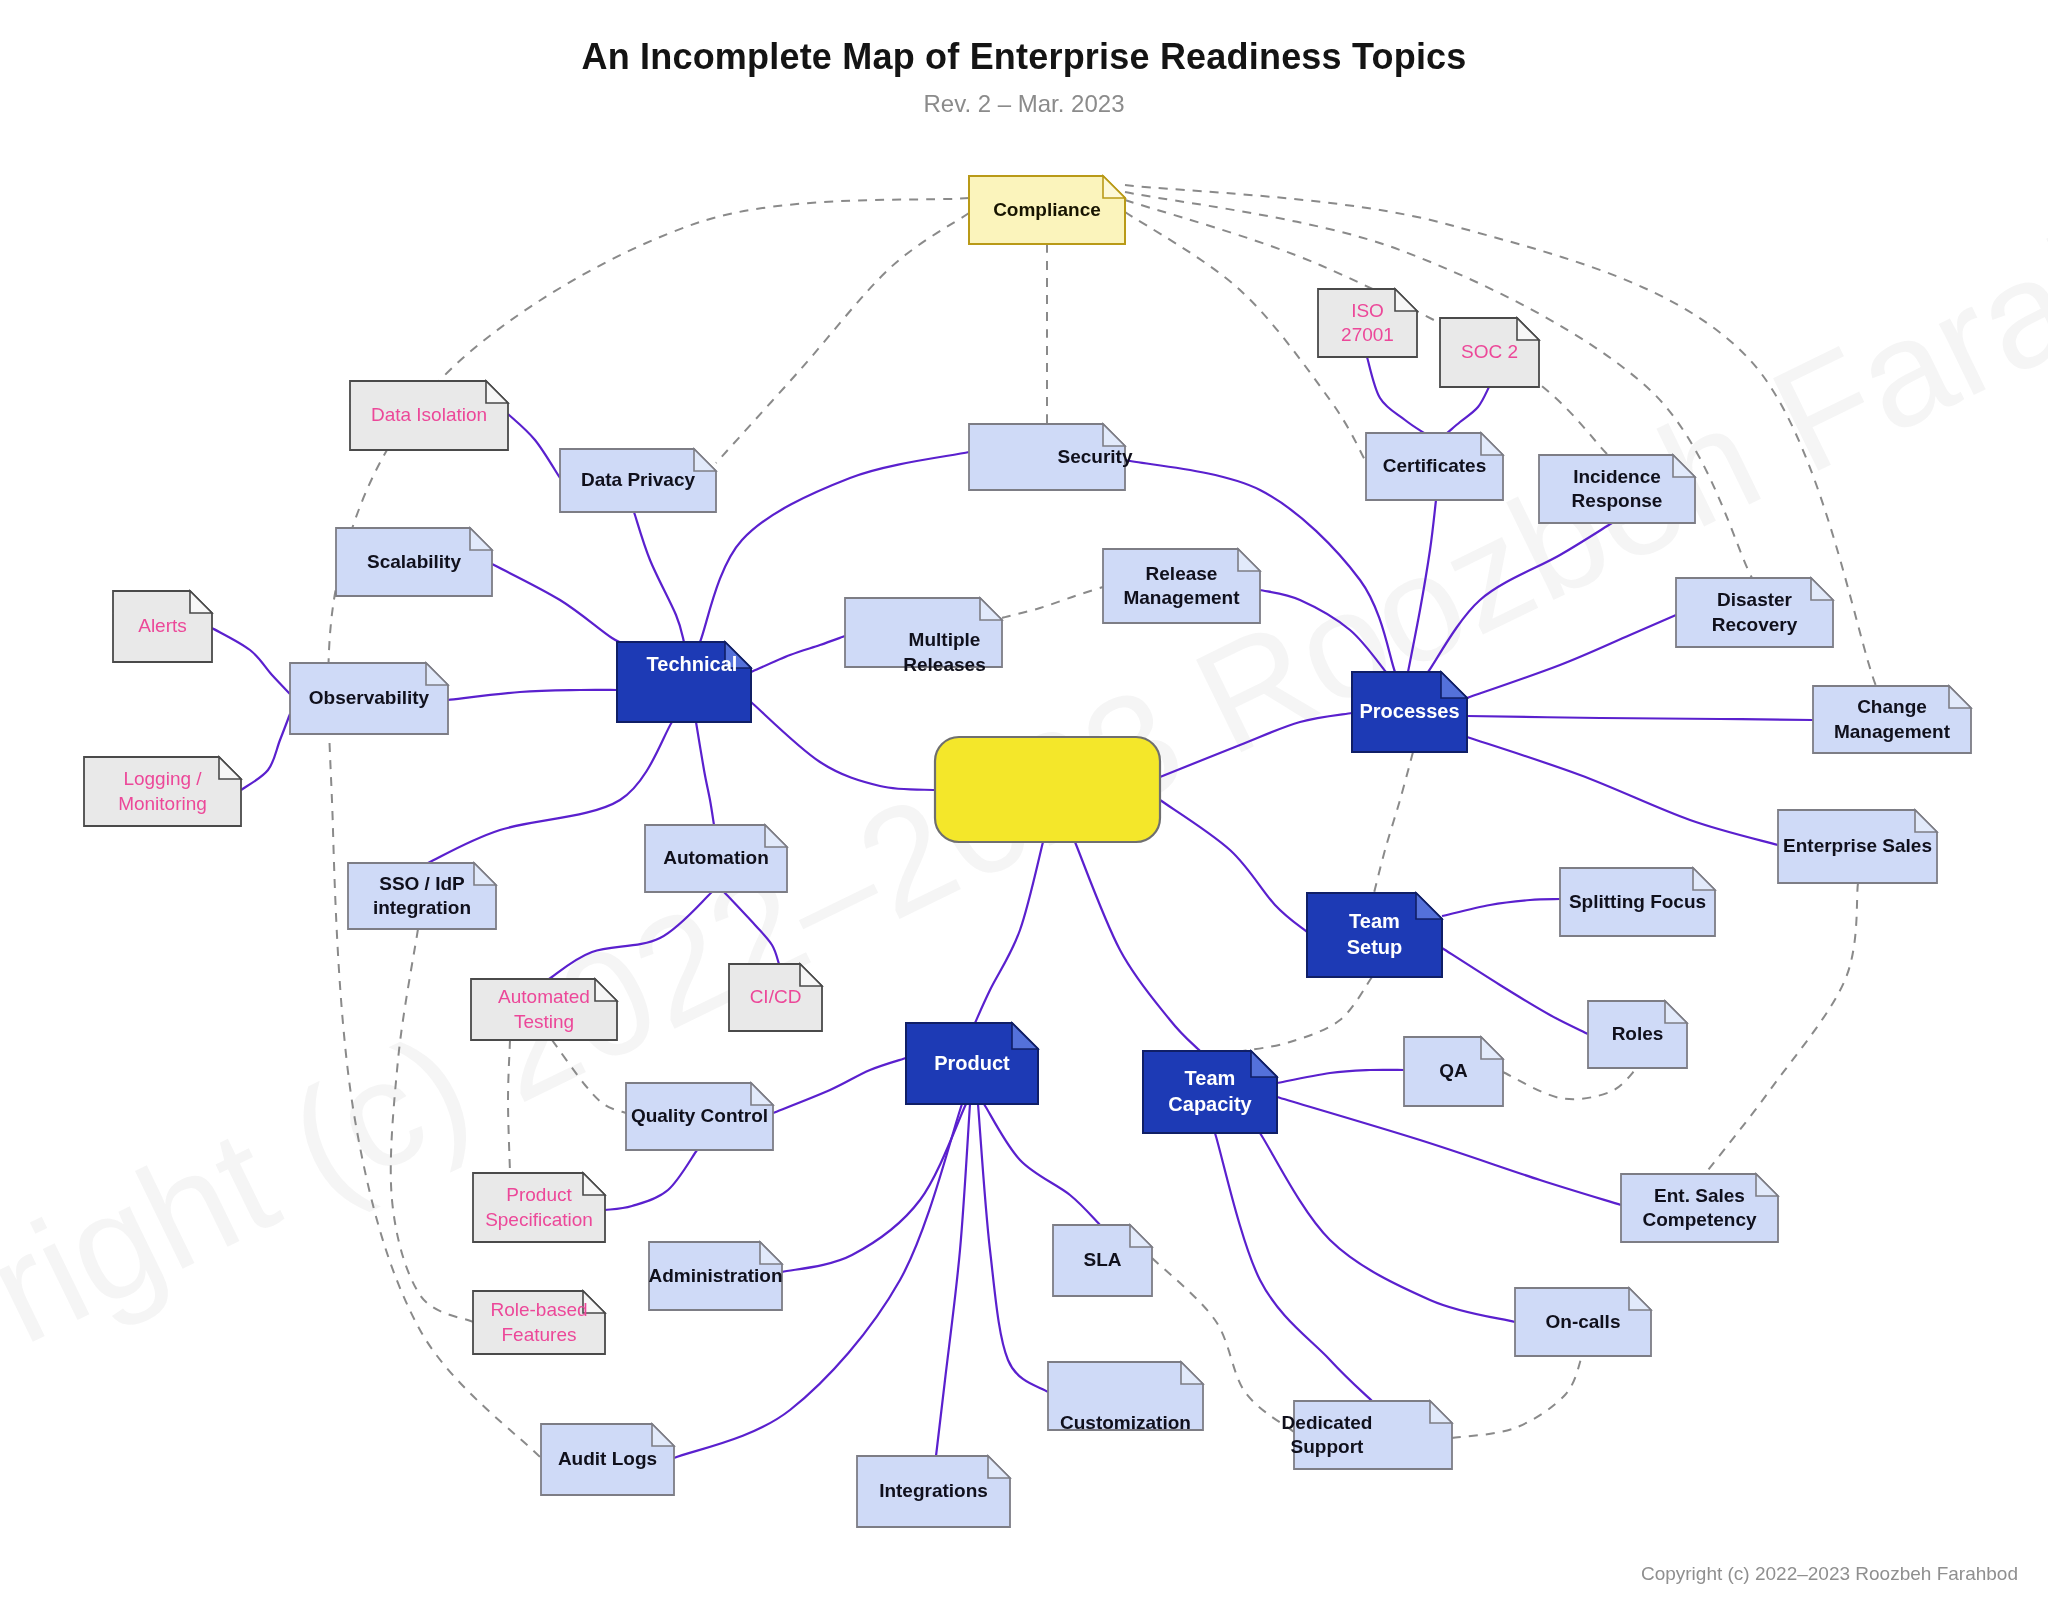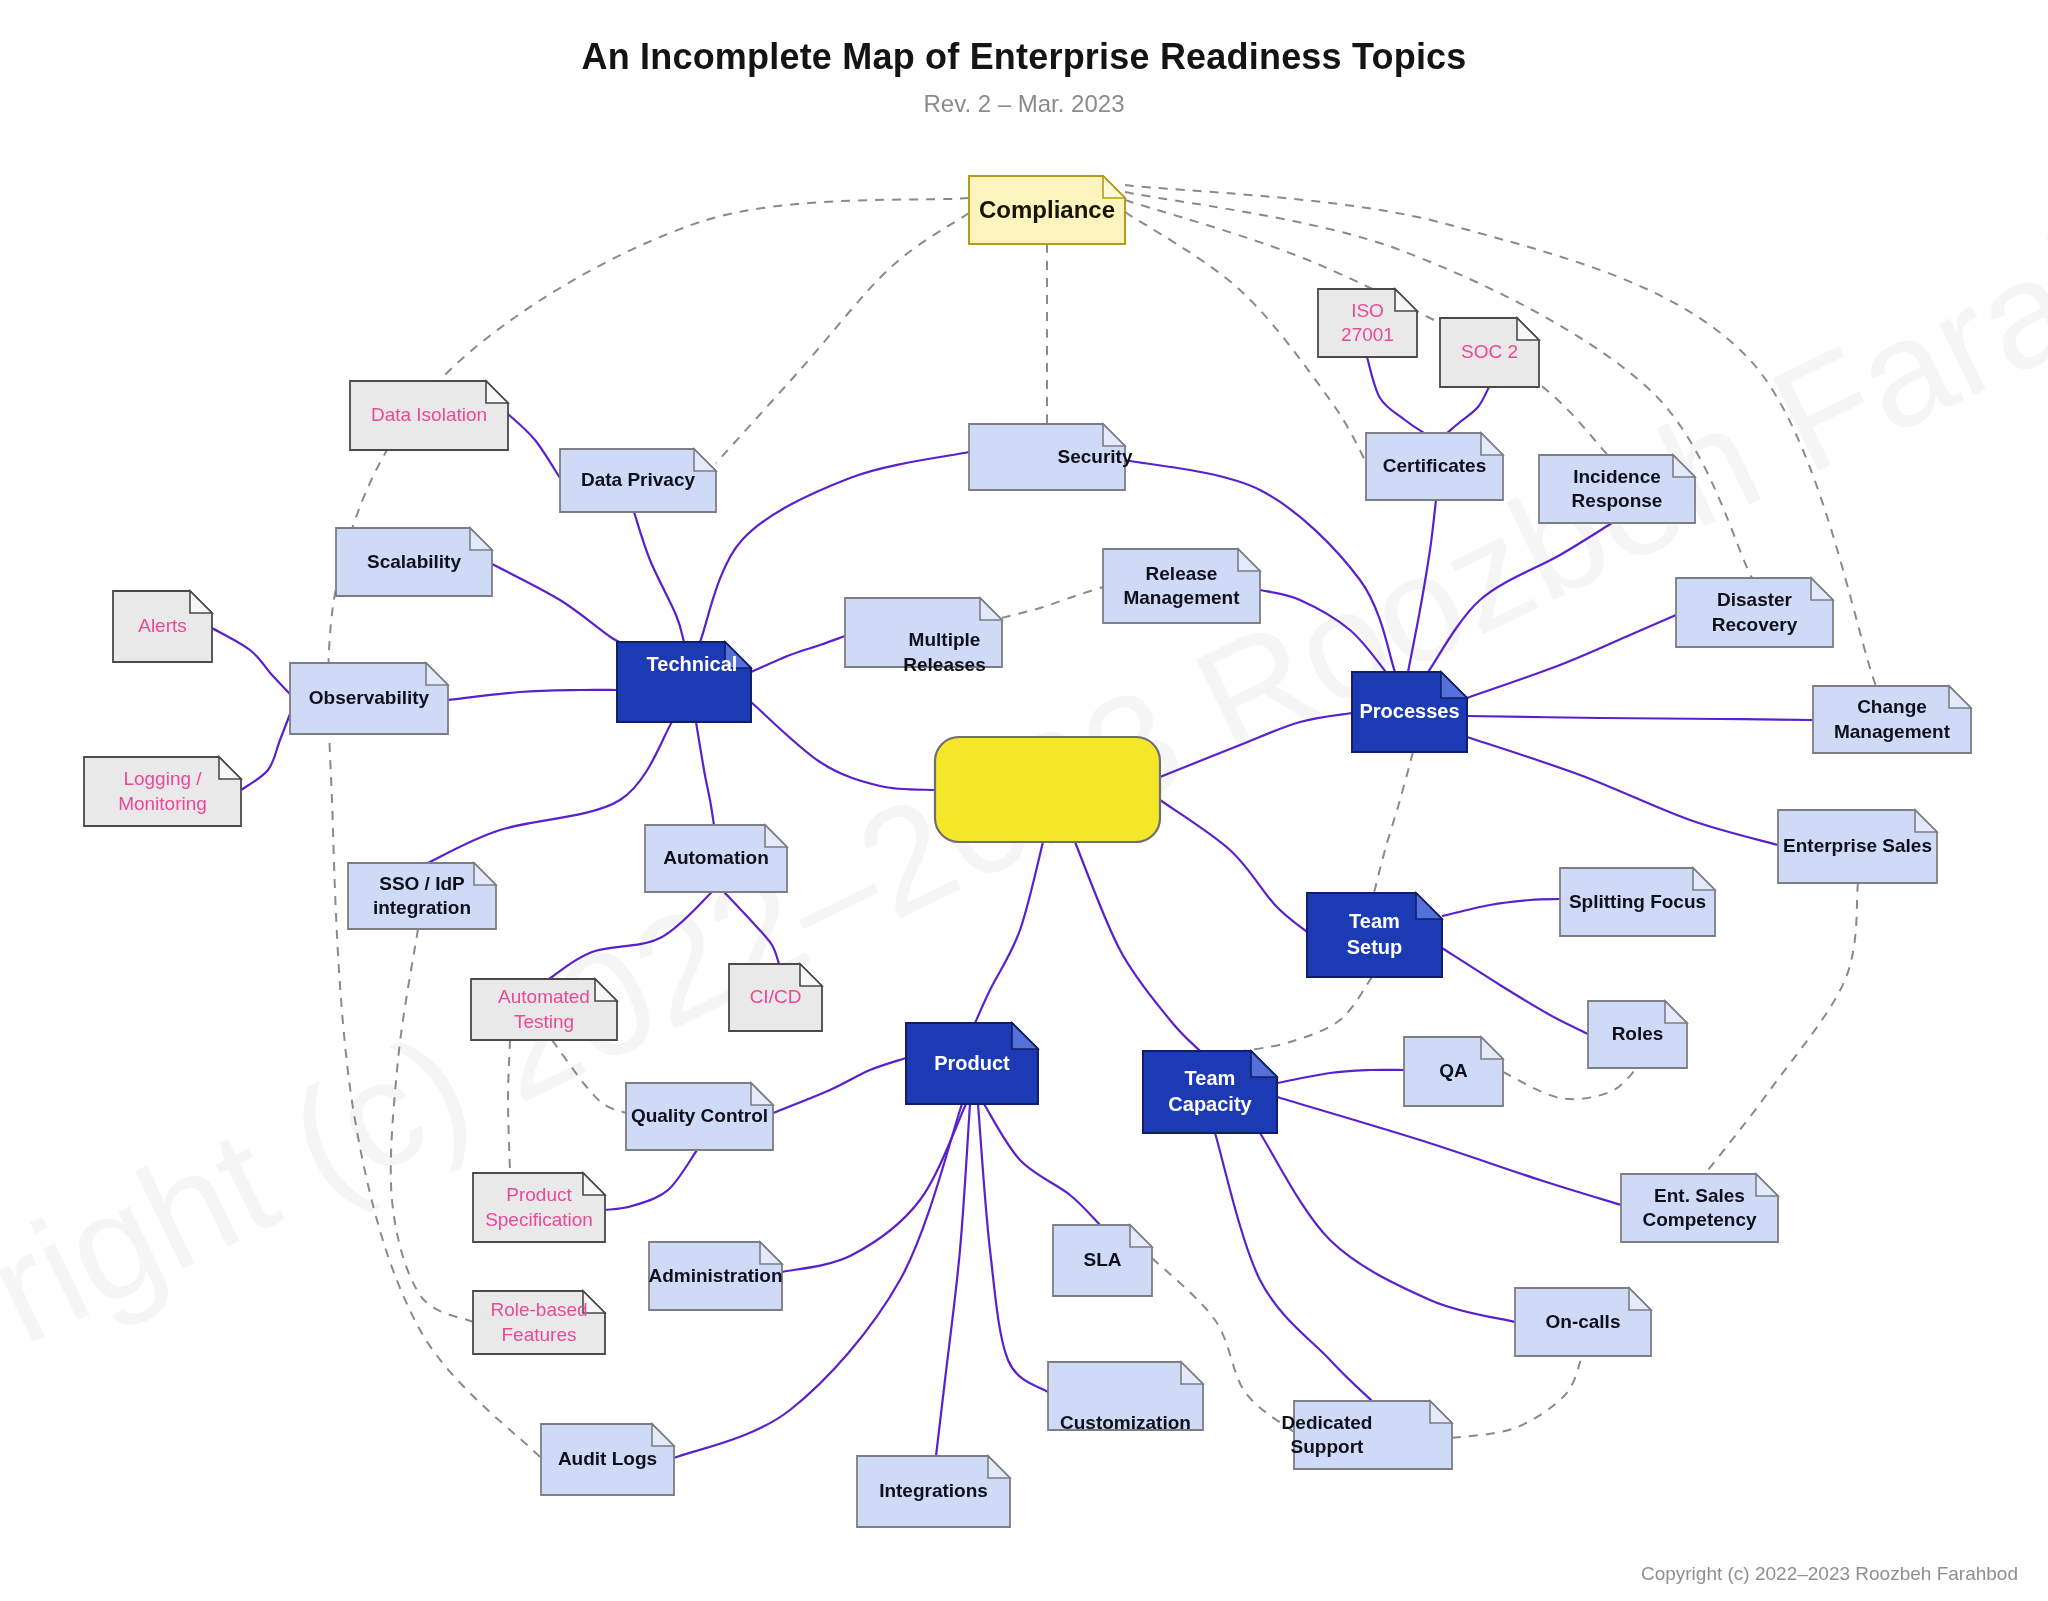--- a/index.html
+++ b/index.html
@@ -12,21 +12,21 @@
   .page-subtitle{position:absolute;top:90px;left:0;width:2048px;text-align:center;
               font-size:24px;font-weight:400;color:#8b8b8b;}
   .watermark{position:absolute;left:50%;top:50%;transform:translate(-50%,-50%) rotate(-26deg);
               font-size:150px;font-weight:400;color:rgba(60,60,60,0.05);white-space:nowrap;}
   .copyright{position:absolute;right:30px;bottom:16px;font-size:19px;color:#8f8f8f;}
   .lbl{position:absolute;display:flex;align-items:center;justify-content:center;
        text-align:center;white-space:pre-line;line-height:1.28;}
   .lbl.main{color:#ffffff;font-weight:700;font-size:20px;}
   .lbl.topic{color:#10101c;font-weight:700;font-size:19px;}
   .lbl.sub{color:#ec4899;font-weight:400;font-size:19px;}
-  .lbl.compliance{color:#171400;font-weight:700;font-size:24px;}
+  .lbl.compliance{color:#171400;font-weight:700;font-size:19px;}
   .lbl.center{color:#171400;font-weight:700;font-size:26px;}
   
   .shape-topic{fill:#cfdaf7;stroke:#7d7d85;stroke-width:1.8;}
   .fold-topic{fill:#e2eafb;stroke:#7d7d85;stroke-width:1.6;}
   .shape-sub{fill:#e9e9e9;stroke:#4a4a4a;stroke-width:1.8;}
   .fold-sub{fill:#f7f7f7;stroke:#4a4a4a;stroke-width:1.6;}
   .shape-main{fill:#1d3ab5;stroke:#101f66;stroke-width:2;}
   .fold-main{fill:#5471da;stroke:#101f66;stroke-width:1.6;}
   .shape-compliance{fill:#fbf4bc;stroke:#b99a18;stroke-width:2;}
   .fold-compliance{fill:#fdf9d9;stroke:#b99a18;stroke-width:1.6;}

